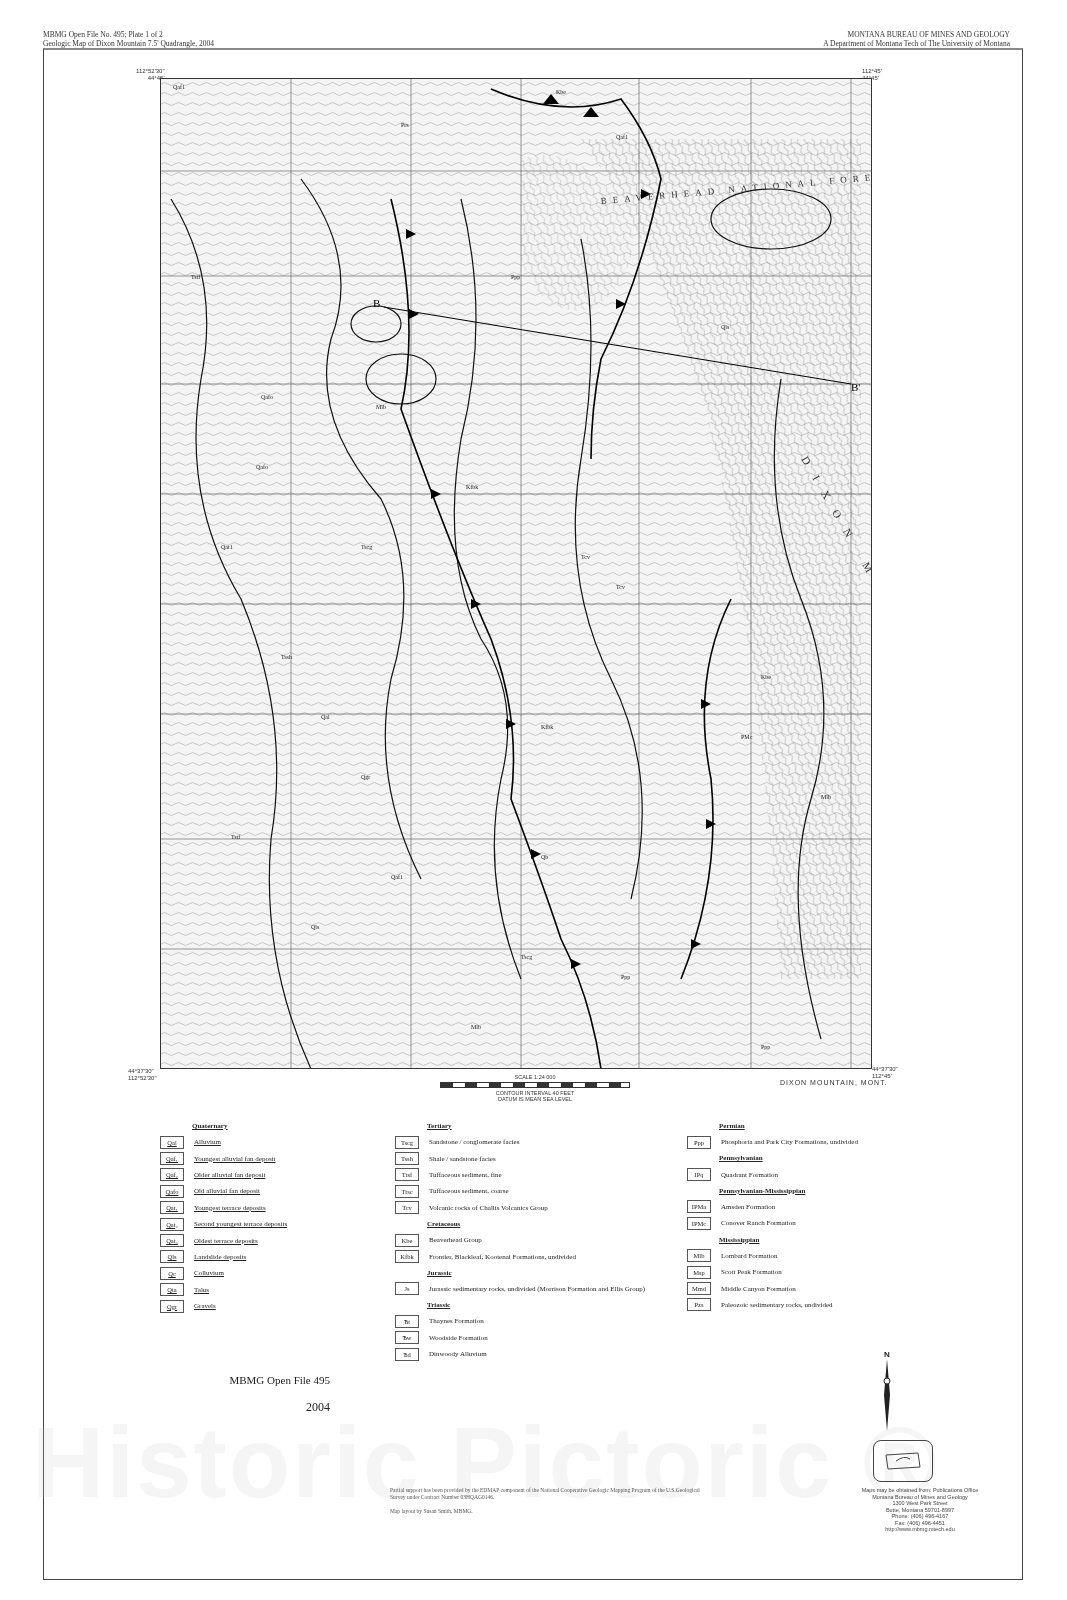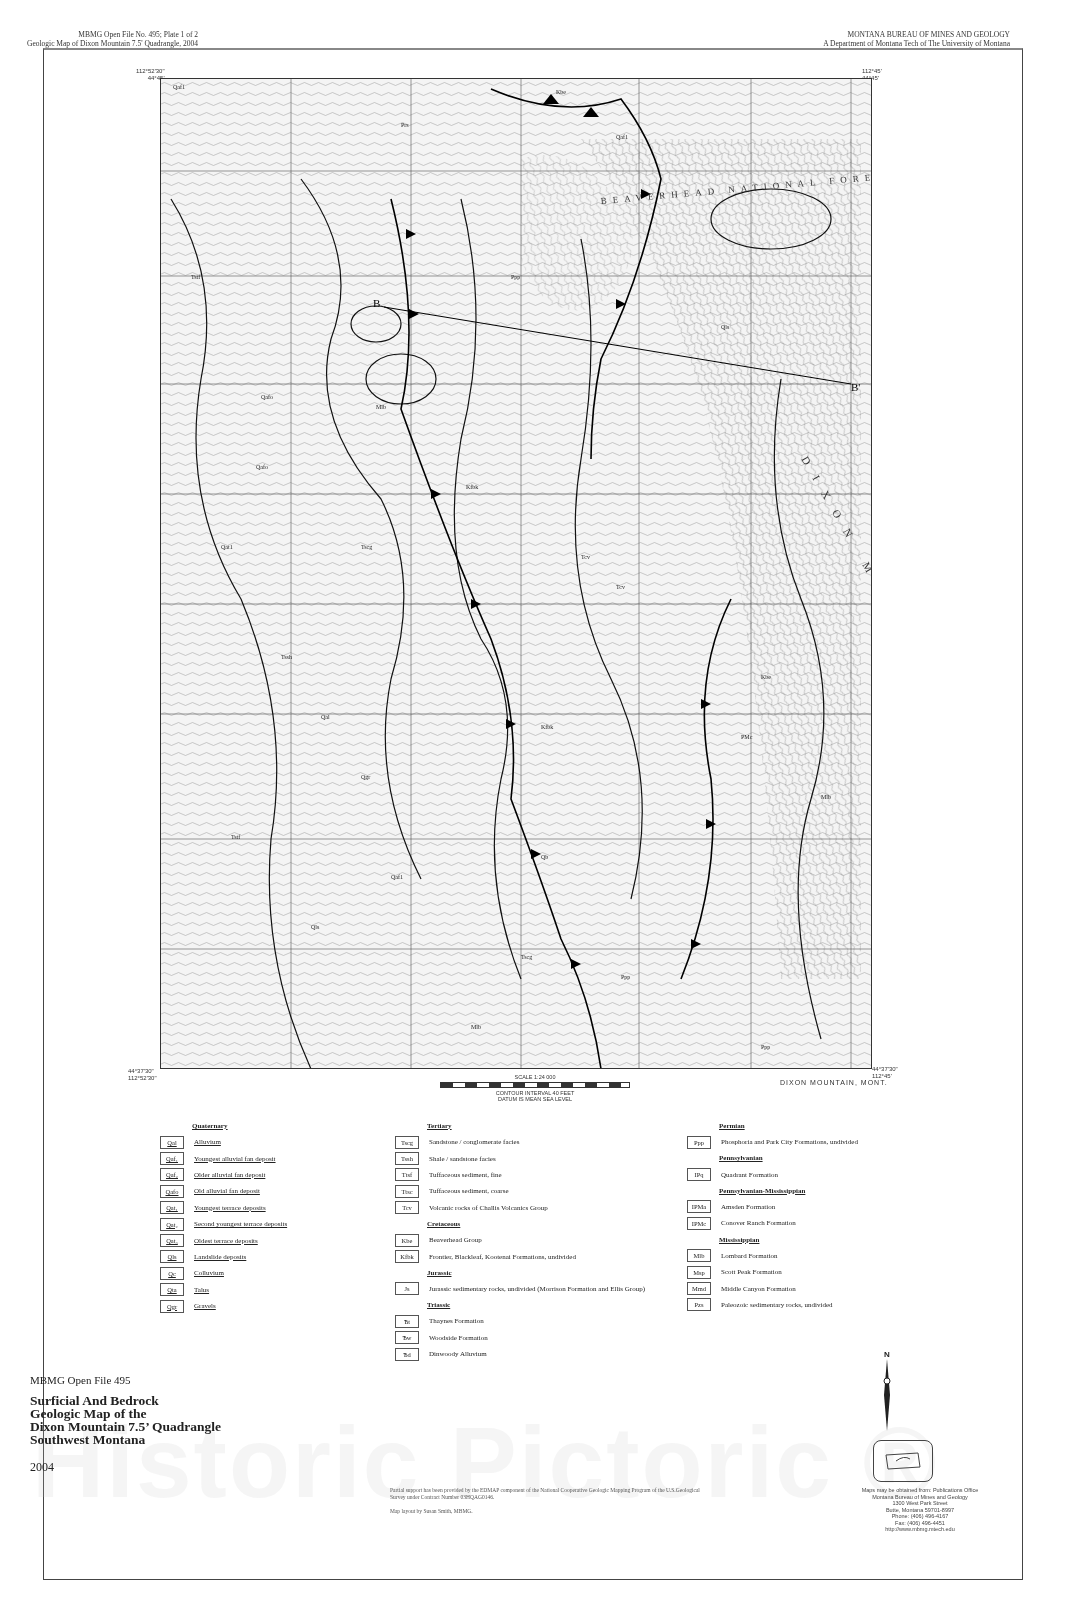--- a/index.html
+++ b/index.html
@@ -1,31 +1,31 @@
 <!DOCTYPE html>
 <html><head>
 <meta charset="utf-8">
 <style>
   html, body { margin:0; padding:0; background:#ffffff; }
   body { width:1067px; height:1600px; position:relative; overflow:hidden; font-family:"Liberation Serif", serif; color:#222; }
   .hdr { position:absolute; top:30px; font-size:7.5px; line-height:9px; color:#333; }
-  .hdr.left { left:27px;text-align:right; }
+  .hdr.left { left:43px; }
   .hdr.right { right:57px; text-align:right; }
   .frame { position:absolute; left:43px; top:48px; width:980px; height:1532px; border:1px solid #444; border-top:2px solid #888; box-sizing:border-box; }
   .map { position:absolute; left:160px; top:78px; width:712px; height:991px; border:1px solid #333; box-sizing:border-box; background:#f4f4f4; overflow:hidden; }
   .map svg { position:absolute; left:0; top:0; }
   .corner { position:absolute; font-family:"Liberation Sans", sans-serif; font-size:6px; color:#333; line-height:7px; }
   .scale { position:absolute; left:440px; top:1074px; width:190px; font-family:"Liberation Sans", sans-serif; font-size:5.5px; text-align:center; color:#333; }
   .scalebar { height:4px; border:1px solid #333; background:repeating-linear-gradient(90deg,#333 0 12px,#fff 12px 24px); margin:2px 0; }
   .quadname { position:absolute; left:780px; top:1079px; font-family:"Liberation Sans", sans-serif; font-size:7px; letter-spacing:1px; color:#333; }
   .legend-col { position:absolute; top:1118px; font-size:7px; }
   .legend-col .period { font-weight:bold; text-decoration:underline; margin-left:32px; height:16px; line-height:16px; }
   .legend-col .row { display:flex; align-items:center; height:16.4px; }
   .legend-col .sym { width:22px; height:11px; border:1px solid #555; font-size:6.5px; text-align:center; line-height:11px; margin-right:10px; }
-  .title-block { position:absolute; left:30px; top:1374px; width:300px; text-align:left; }
+  .title-block { position:absolute; left:30px; top:1374px; width:300px; text-align:right; }
   .title-block .of { font-size:11px; margin-bottom:8px; }
   .title-block .main { font-size:13.5px; font-weight:bold; line-height:13px; }
   .title-block .authors { font-size:10px; line-height:12px; margin-top:8px; color:#444; }
   .title-block .year { font-size:12px; margin-top:14px; }
   .credits { position:absolute; left:390px; top:1487px; font-size:5.5px; line-height:6.5px; color:#555; width:320px; }
   .credits .layout { margin-top:8px; }
   .north { position:absolute; left:872px; top:1350px; width:30px; text-align:center; font-family:"Liberation Sans", sans-serif; font-size:8px; font-weight:bold; }
   .seal { position:absolute; left:873px; top:1440px; width:58px; height:40px; border:1.5px solid #444; border-radius:8px; }
   .contact { position:absolute; left:830px; top:1487px; width:180px; font-family:"Liberation Sans", sans-serif; font-size:5.5px; line-height:6.5px; text-align:center; color:#444; }
   .watermark { position:absolute; left:32px; top:1405px; width:1010px; font-family:"Liberation Sans", sans-serif; font-size:100px; font-weight:bold; color:rgba(200,200,200,0.18); white-space:nowrap; letter-spacing:2px; pointer-events:none; }
@@ -310,26 +310,20 @@
   <div class="row">
       <div class="sym">Pzs</div>
       <div>Paleozoic sedimentary rocks, undivided</div>
     </div>
 </div>
 
 <div class="watermark">Historic Pictoric ®</div>
 
 <div class="title-block">
   <div class="of">MBMG Open File 495</div>
-  <div class="main">
-    <div>Surficial And Bedrock</div>
-    <div>Geologic Map of the</div>
-    <div>Dixon Mountain 7.5’ Quadrangle</div>
-    <div>Southwest Montana</div>
-  </div>
   <div class="year">2004</div>
 </div>
 
 <div class="credits">
   <div>Partial support has been provided by the EDMAP component of the National Cooperative Geologic Mapping Program of the U.S.Geological Survey under Contract Number 03HQAG0146.</div>
   <div class="layout">Map layout by Susan Smith, MBMG.</div>
 </div>
 
 <div class="north">
   <div>N</div>

